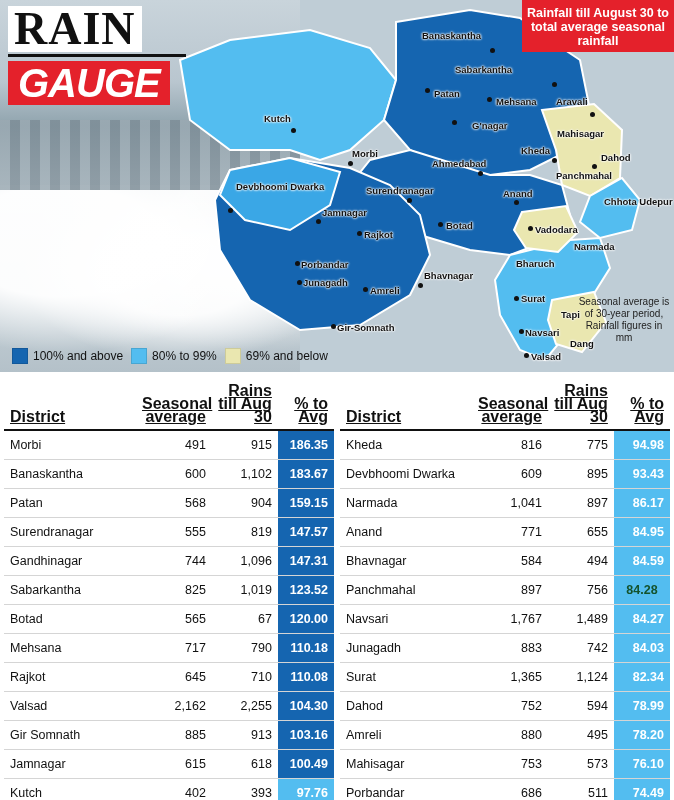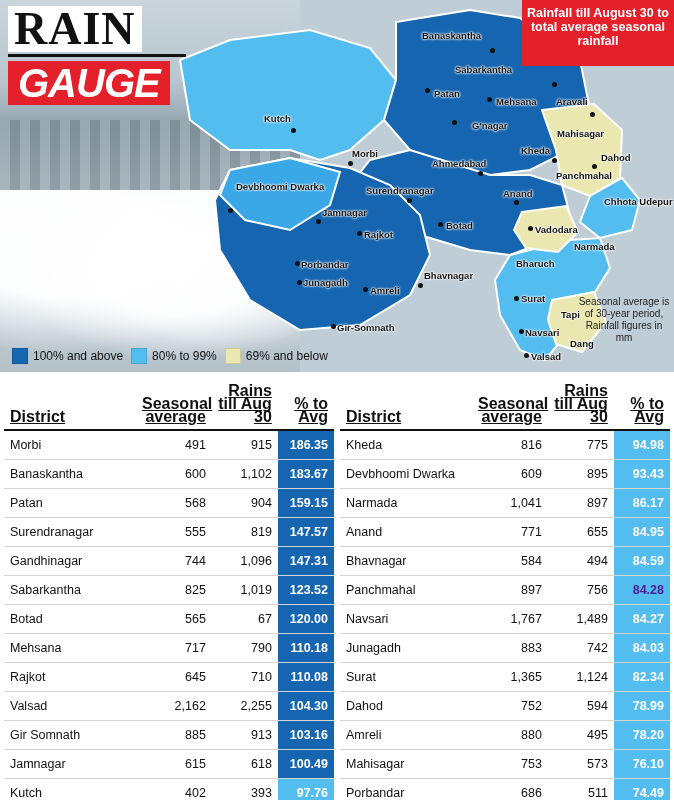--- a/index.html
+++ b/index.html
@@ -48,21 +48,21 @@
   .masthead .gauge{
     display:inline-block;background:#e4212b;color:#fff;
     font-family:"Liberation Sans", sans-serif;
     font-size:40px;line-height:44px;font-weight:700;font-style:italic;
     padding:0 10px;margin-top:4px;letter-spacing:-1px;
   }
   .map{
     position:absolute;left:170px;top:0;width:504px;height:372px;
   }
   .banner{
-    position:absolute;right:0;top:0;width:152px;height:66px;background:#e4212b;color:#fff;
+    position:absolute;right:0;top:0;width:152px;height:52px;background:#e4212b;color:#fff;
     text-align:center;font-size:12.5px;font-weight:700;line-height:14px;padding-top:6px;
     box-sizing:border-box;z-index:5;
   }
   .sidenote{
     position:absolute;right:4px;top:296px;width:92px;color:#222;font-size:10px;line-height:12px;
     text-align:center;z-index:5;
   }
   
   .legend{
     position:absolute;left:12px;bottom:8px;display:flex;align-items:center;gap:8px;z-index:6;
@@ -361,21 +361,21 @@
         <tr>
           <td class="dist">Bhavnagar</td>
           <td class="num">584</td>
           <td class="num">494</td>
           <td class="pct" style="background: rgb(83, 189, 240); color: rgb(255, 255, 255);">84.59</td>
         </tr>
         <tr>
           <td class="dist">Panchmahal</td>
           <td class="num">897</td>
           <td class="num">756</td>
-          <td class="pct" style="background: rgb(83, 189, 240); color: #4c1d95;">84.28</td>
+          <td class="pct" style="background: rgb(83, 189, 240); color: #14532d; text-align: center;">84.28</td>
         </tr>
         <tr>
           <td class="dist">Navsari</td>
           <td class="num">1,767</td>
           <td class="num">1,489</td>
           <td class="pct" style="background: rgb(83, 189, 240); color: rgb(255, 255, 255);">84.27</td>
         </tr>
         <tr>
           <td class="dist">Junagadh</td>
           <td class="num">883</td>

